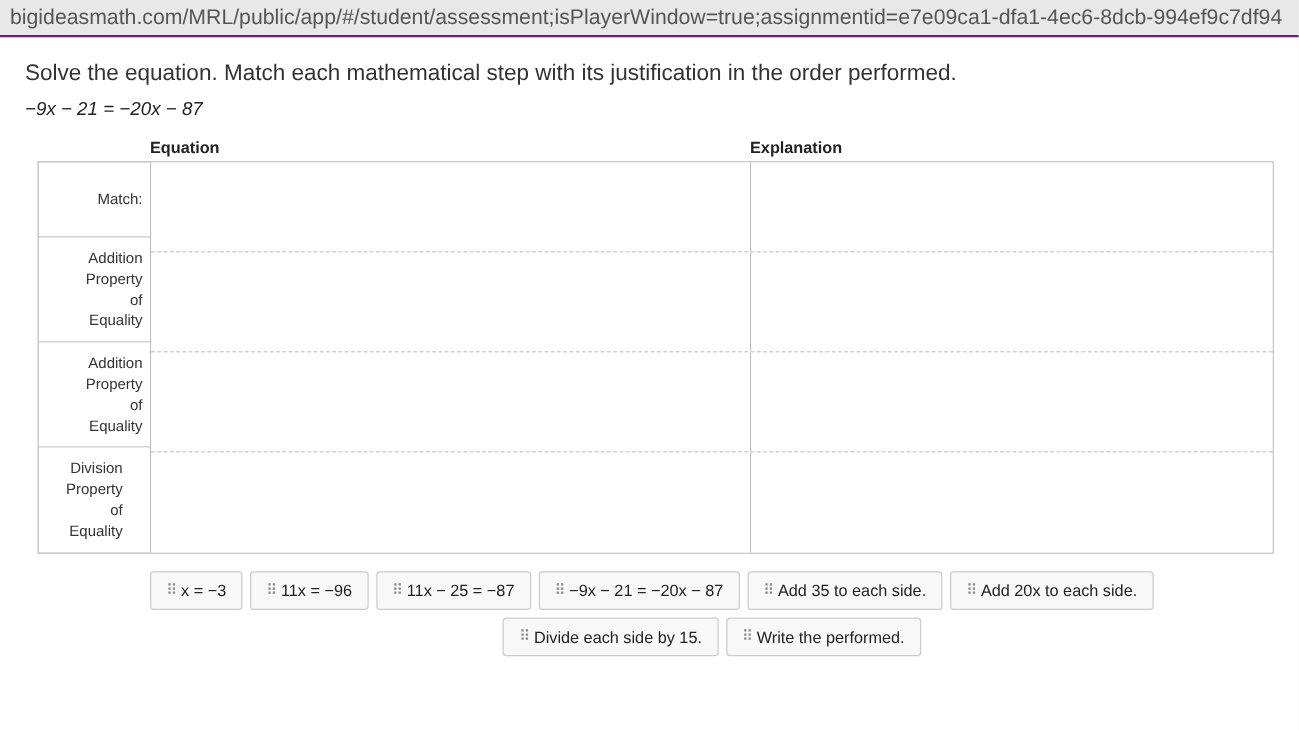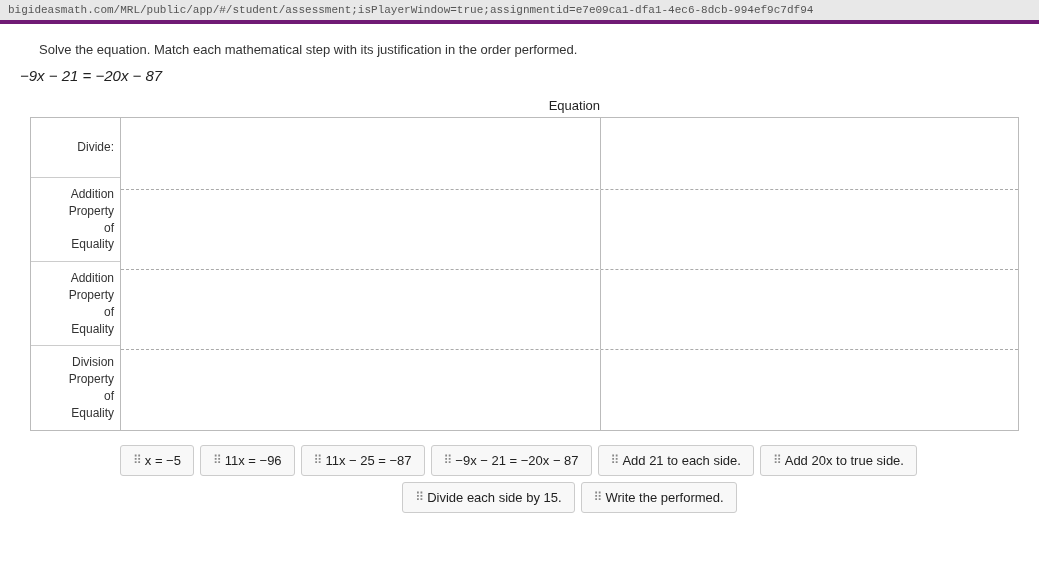--- a/index.html
+++ b/index.html
@@ -5,54 +5,52 @@
     * { box-sizing: border-box; margin: 0; padding: 0; }
     body {
       font-family: Arial, sans-serif;
       background: #f0f0f0;
       font-size: 14px;
       color: #222;
     }
     .browser-bar {
       background: #e8e8e8;
       padding: 4px 8px;
-      font-size: 11px;
+      font-size: 17px;
       color: #555;
-      border-bottom: 4px solid #701a75;
+      border-bottom: 2px solid #701a75;
       white-space: nowrap;
       overflow: hidden;
       text-overflow: ellipsis;
-      font-family: Liberation Mono, monospace;
     }
     .page {
       background: #fff;
       padding: 18px 20px 12px 20px;
       min-height: 570px;
     }
     .instructions {
-      font-size: 13px;
+      font-size: 18px;
       color: #333;
       margin-bottom: 10px;
-      margin-left: 19px;
     }
     .equation-header {
       font-size: 15px;
       margin-bottom: 14px;
       font-style: italic;
     }
     .main-table-wrapper {
       margin-left: 10px;
     }
     .col-headers {
       display: flex;
       margin-left: 90px;
     }
     .col-header {
-      text-align: right;
-      font-weight: normal;
+      text-align: left;
+      font-weight: bold;
       font-size: 13px;
       padding-bottom: 4px;
     }
     .col-equation { width: 480px; }
     .col-explanation { flex: 1; }
     .table-area {
       display: flex;
       border: 1px solid #bbb;
     }
     .row-labels {
@@ -148,35 +146,36 @@
 <div class="page">
 
   <div class="instructions">Solve the equation. Match each mathematical step with its justification in the order performed.</div>
 
   <div class="equation-header">−9x − 21 = −20x − 87</div>
 
   <div class="main-table-wrapper">
 
     <div class="col-headers">
       <div class="col-header col-equation">Equation</div>
+      <div class="col-header col-explanation">Explanation</div>
     </div>
 
     <div class="table-area">
 
       <div class="row-labels">
         <div class="row-label-cell" style="min-height:60px;">
-          <span class="row-label-text">Divide:</span>
+          <span class="row-label-text">Match:</span>
         </div>
         <div class="row-label-cell" style="min-height:80px;">
           <span class="row-label-text">Addition<br>Property<br>of<br>Equality</span>
         </div>
         <div class="row-label-cell" style="min-height:80px;">
           <span class="row-label-text">Addition<br>Property<br>of<br>Equality</span>
         </div>
-        <div class="row-label-cell" style="min-height:80px; border-bottom: none;">
+        <div class="row-label-cell" style="min-height:80px; border-bottom: none; justify-content: center;">
           <span class="row-label-text">Division<br>Property<br>of<br>Equality</span>
         </div>
       </div>
 
       <div class="grid-area">
         <div class="grid-row" style="min-height:60px;">
           <div class="grid-cell-eq"></div>
           <div class="grid-cell-exp"></div>
         </div>
         <div class="grid-row" style="min-height:80px;">
@@ -191,41 +190,41 @@
           <div class="grid-cell-eq"></div>
           <div class="grid-cell-exp"></div>
         </div>
       </div>
 
     </div>
 
     <div class="drag-items-row">
       <div class="drag-item">
         <span class="drag-handle">⠿</span>
-        <span>x = −5</span>
+        <span>x = −3</span>
       </div>
       <div class="drag-item">
         <span class="drag-handle">⠿</span>
         <span>11x = −96</span>
       </div>
       <div class="drag-item">
         <span class="drag-handle">⠿</span>
         <span>11x − 25 = −87</span>
       </div>
       <div class="drag-item">
         <span class="drag-handle">⠿</span>
         <span>−9x − 21 = −20x − 87</span>
       </div>
       <div class="drag-item">
         <span class="drag-handle">⠿</span>
-        <span>Add 21 to each side.</span>
-      </div>
-      <div class="drag-item">
-        <span class="drag-handle">⠿</span>
-        <span>Add 20x to true side.</span>
+        <span>Add 35 to each side.</span>
+      </div>
+      <div class="drag-item">
+        <span class="drag-handle">⠿</span>
+        <span>Add 20x to each side.</span>
       </div>
     </div>
 
     <div class="drag-items-row2">
       <div class="drag-item">
         <span class="drag-handle">⠿</span>
         <span>Divide each side by 15.</span>
       </div>
       <div class="drag-item">
         <span class="drag-handle">⠿</span>

